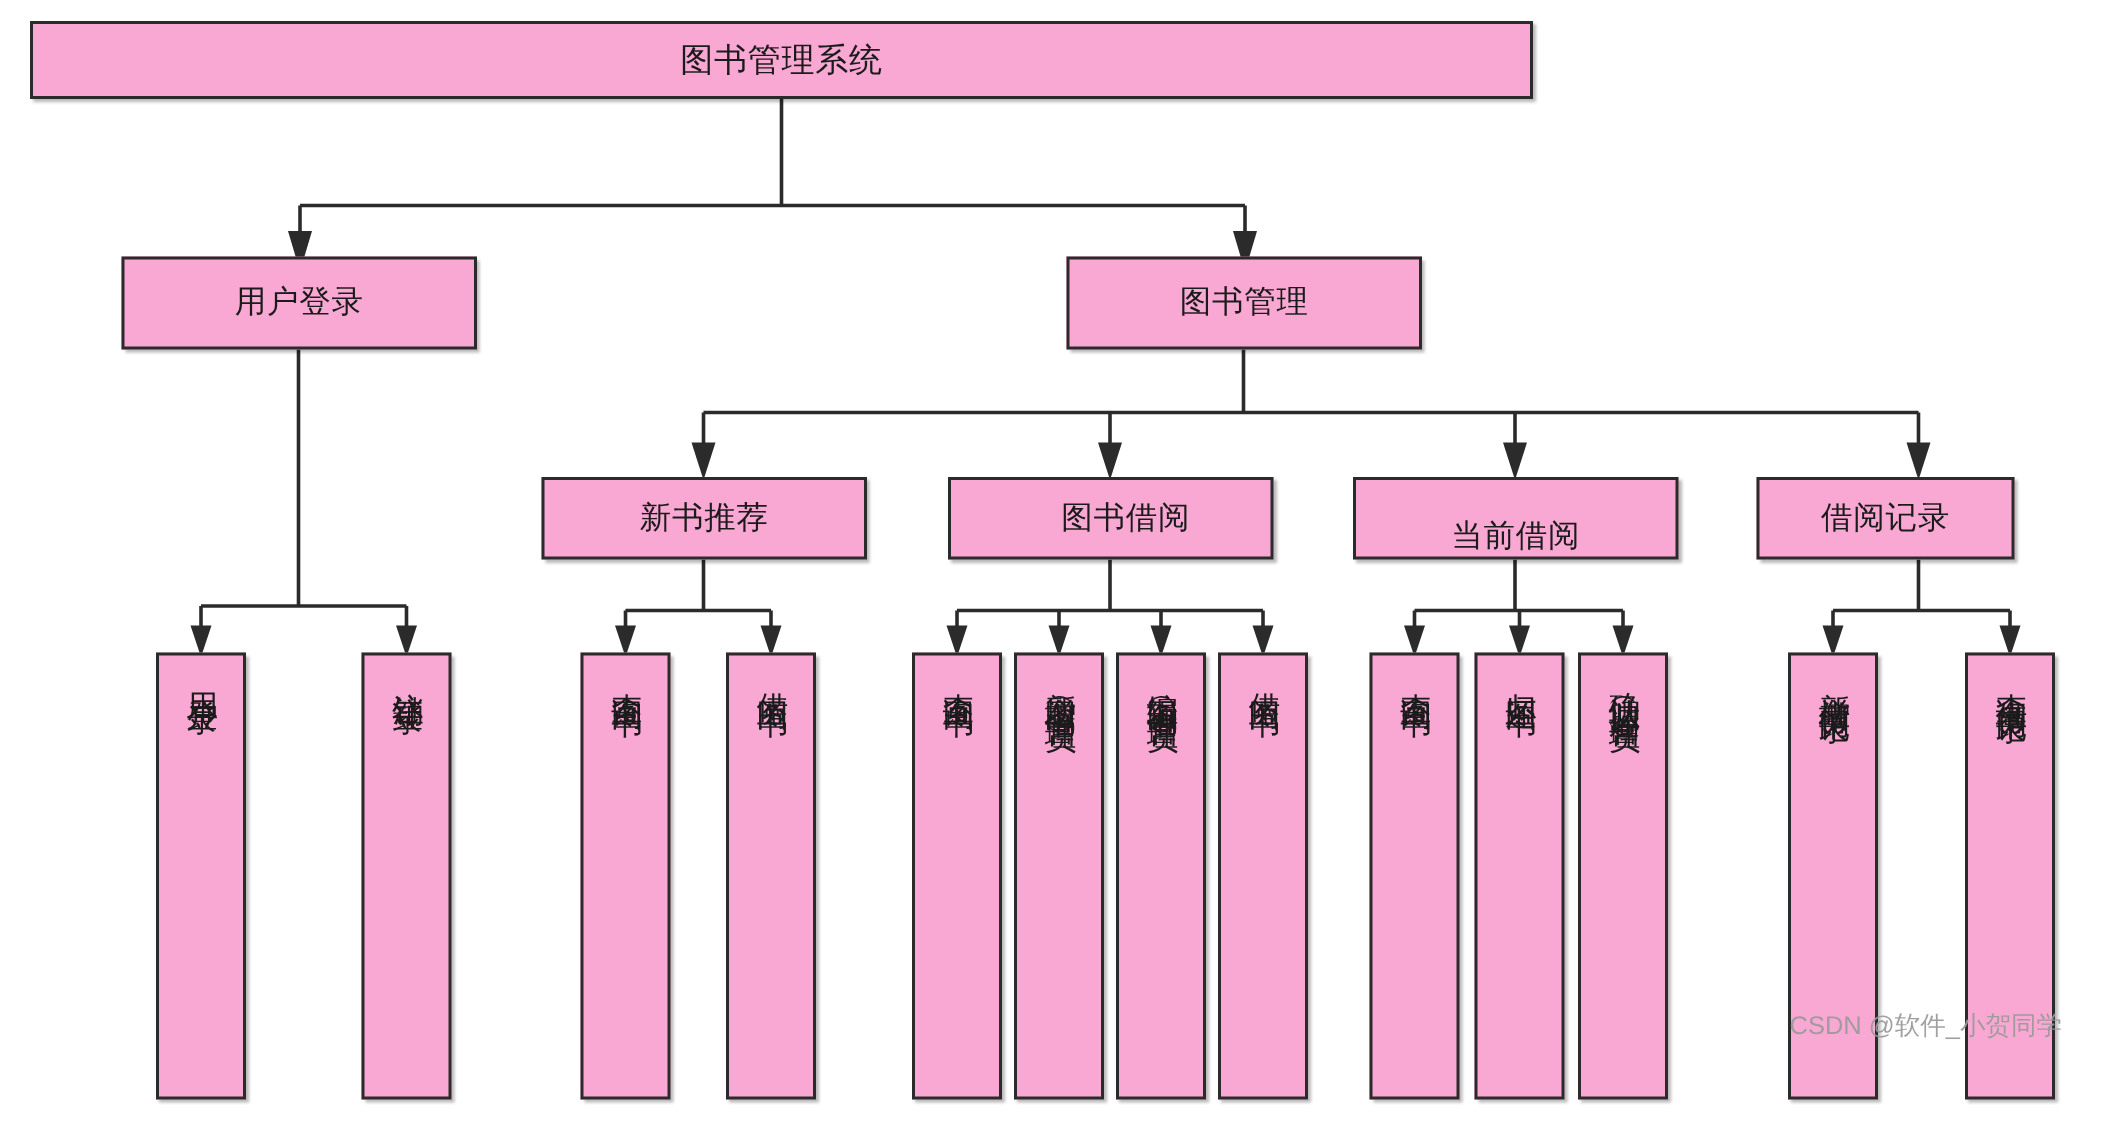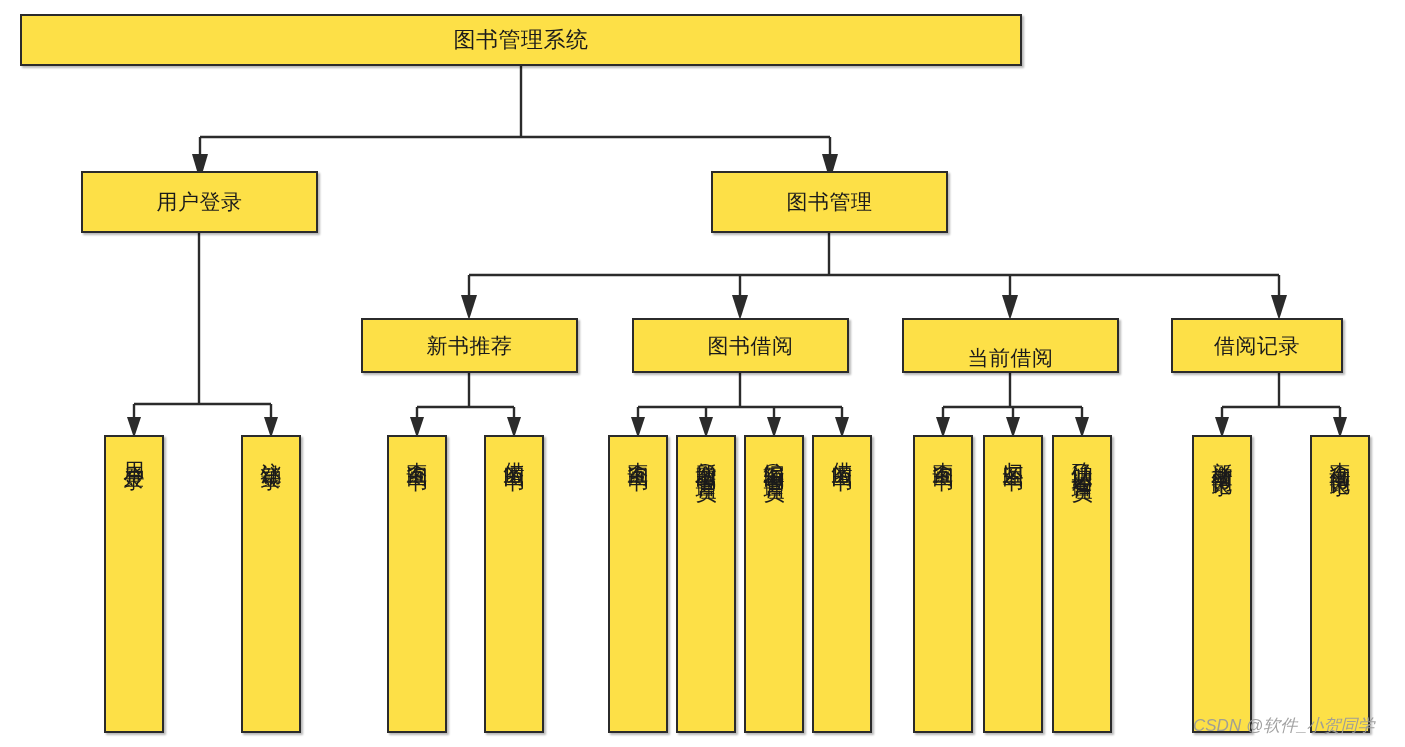--- a/index.html
+++ b/index.html
@@ -21,21 +21,21 @@
     position: absolute;
     left: 0;
     top: 0;
     width: 1405px;
     height: 747px;
     pointer-events: none;
   }
   .node {
     position: absolute;
     box-sizing: border-box;
-    background: #fde047;
+    background: #f9a8d4;
     border: 2px solid #2b2b2b;
     box-shadow: 2px 2px 2px rgba(0,0,0,0.28);
     display: flex;
     align-items: center;
     justify-content: center;
     color: #1b1b1b;
   }
   .node > .label {
     display: block;
     text-align: center;
@@ -55,26 +55,25 @@
     writing-mode: vertical-rl;
     text-orientation: upright;
     font-size: 21px;
     line-height: 1.05;
     letter-spacing: 3px;
   }
   .node.root > .label { font-size: 22px; }
   .watermark {
     position: absolute;
     left: 1193px;
-    top: 714px;
+    top: 672px;
     font-size: 17px;
     color: #9a9a9a;
     white-space: nowrap;
     opacity: 0.92;
-    font-style: italic;
   }
 </style>
 </head>
 <body>
 
 <div id="canvas">
 
   <svg id="wires" viewBox="0 0 1405 747" xmlns="http://www.w3.org/2000/svg">
     <defs>
       <marker id="arrow" viewBox="0 0 12 14" refX="6" refY="13" markerWidth="12" markerHeight="14" orient="auto-start-reverse">

